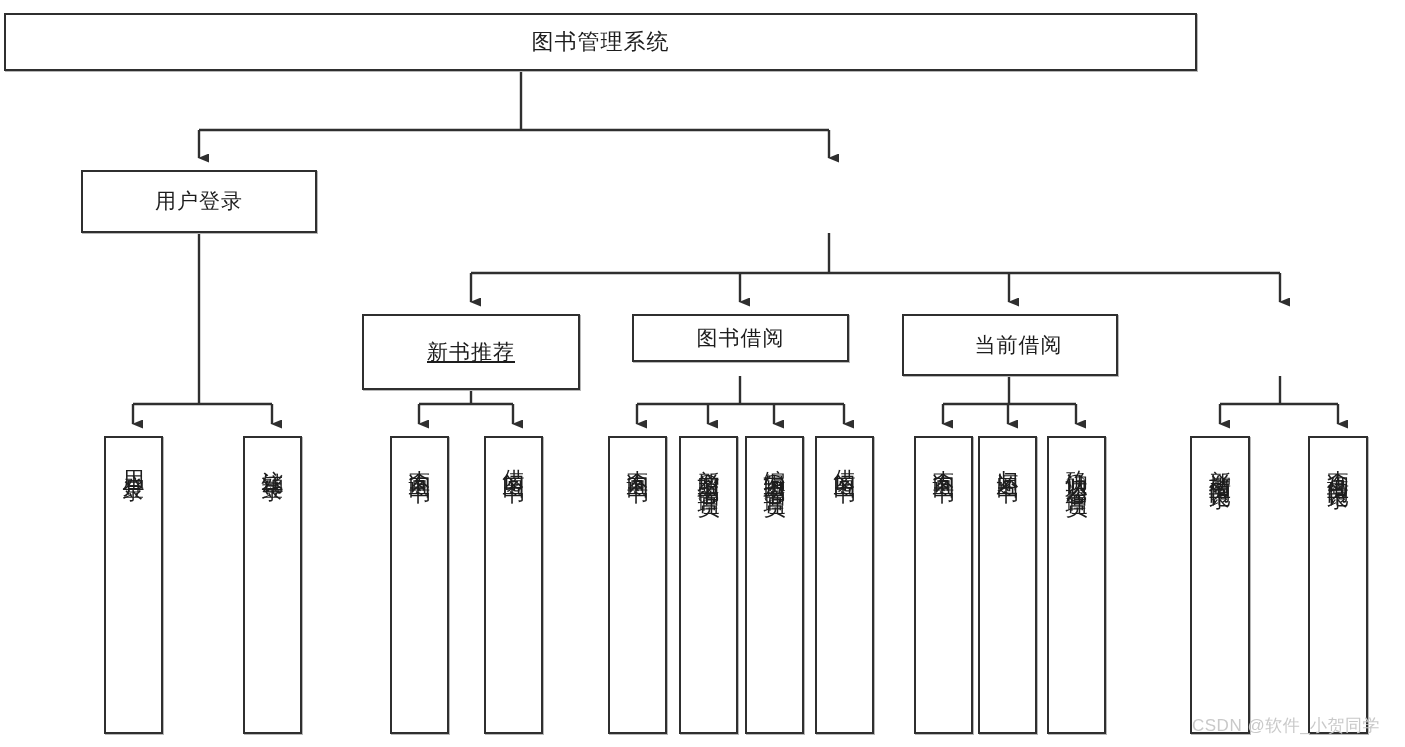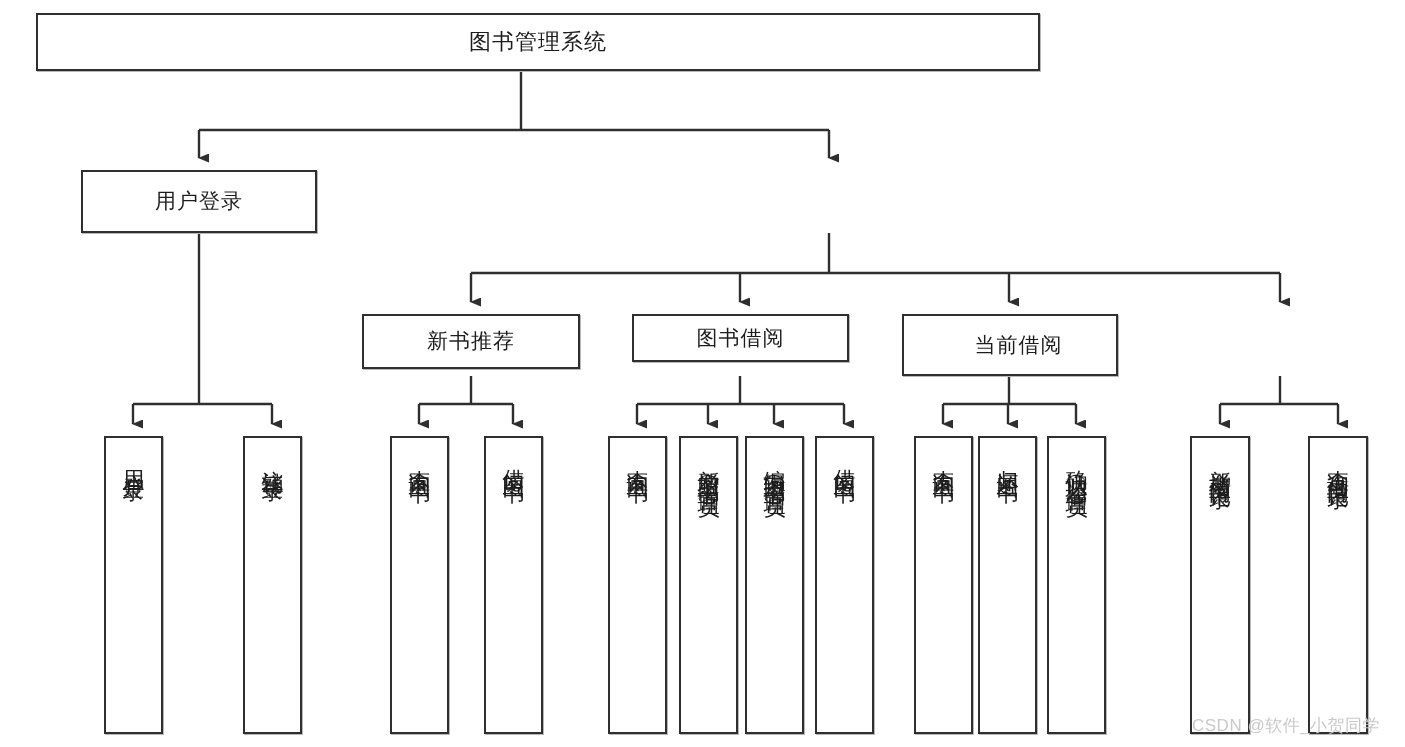--- a/index.html
+++ b/index.html
@@ -102,29 +102,29 @@
       <path d="M1008,404 L1008,424" marker-end="url(#arrow)"></path>
       <path d="M1076,404 L1076,424" marker-end="url(#arrow)"></path>
 
       <path d="M1280,376 L1280,404"></path>
       <path d="M1220,404 L1338,404"></path>
       <path d="M1220,404 L1220,424" marker-end="url(#arrow)"></path>
       <path d="M1338,404 L1338,424" marker-end="url(#arrow)"></path>
     </g>
   </svg>
 
-  <div class="node h-node root" style="left:36px;top:13px;width:1004px;height:58px;align-items:center;">
+  <div class="node h-node root" style="left:4px;top:13px;width:1193px;height:58px;align-items:center;">
     <span class="lbl">图书管理系统</span>
   </div>
 
   <div class="node h-node" style="left:81px;top:170px;width:236px;height:63px;">
     <span class="lbl">用户登录</span>
   </div>
 
-  <div class="node h-node" style="left:362px;top:314px;width:218px;height:55px;">
+  <div class="node h-node" style="left:362px;top:314px;width:218px;height:76px;text-decoration:underline;">
     <span class="lbl">新书推荐</span>
   </div>
   <div class="node h-node" style="left:632px;top:314px;width:217px;height:48px;">
     <span class="lbl">图书借阅</span>
   </div>
   <div class="node h-node" style="left:902px;top:314px;width:216px;height:62px;padding-left:17px;">
     <span class="lbl">当前借阅</span>
   </div>
 
   <div class="node v-node" style="left:104px;top:436px;width:59px;height:298px;">

